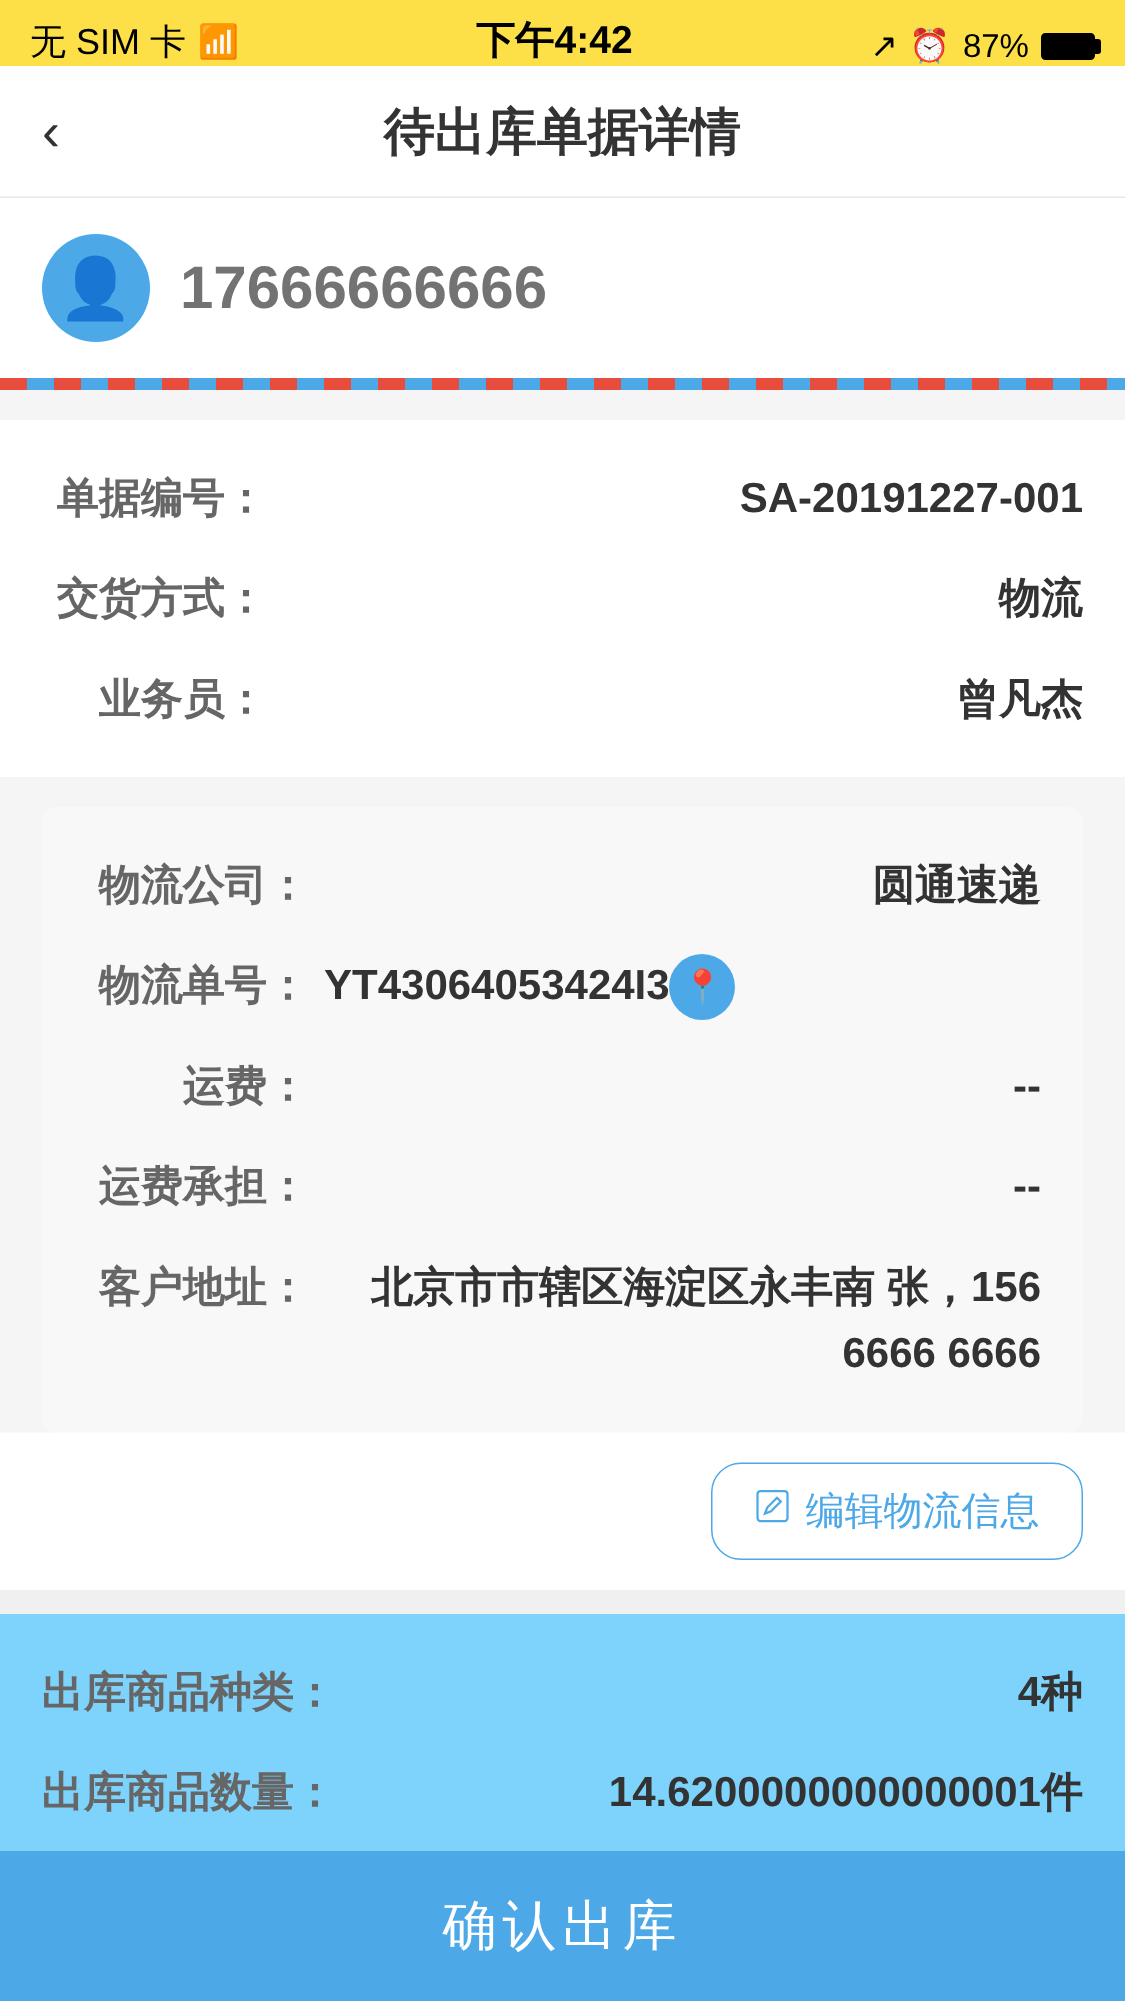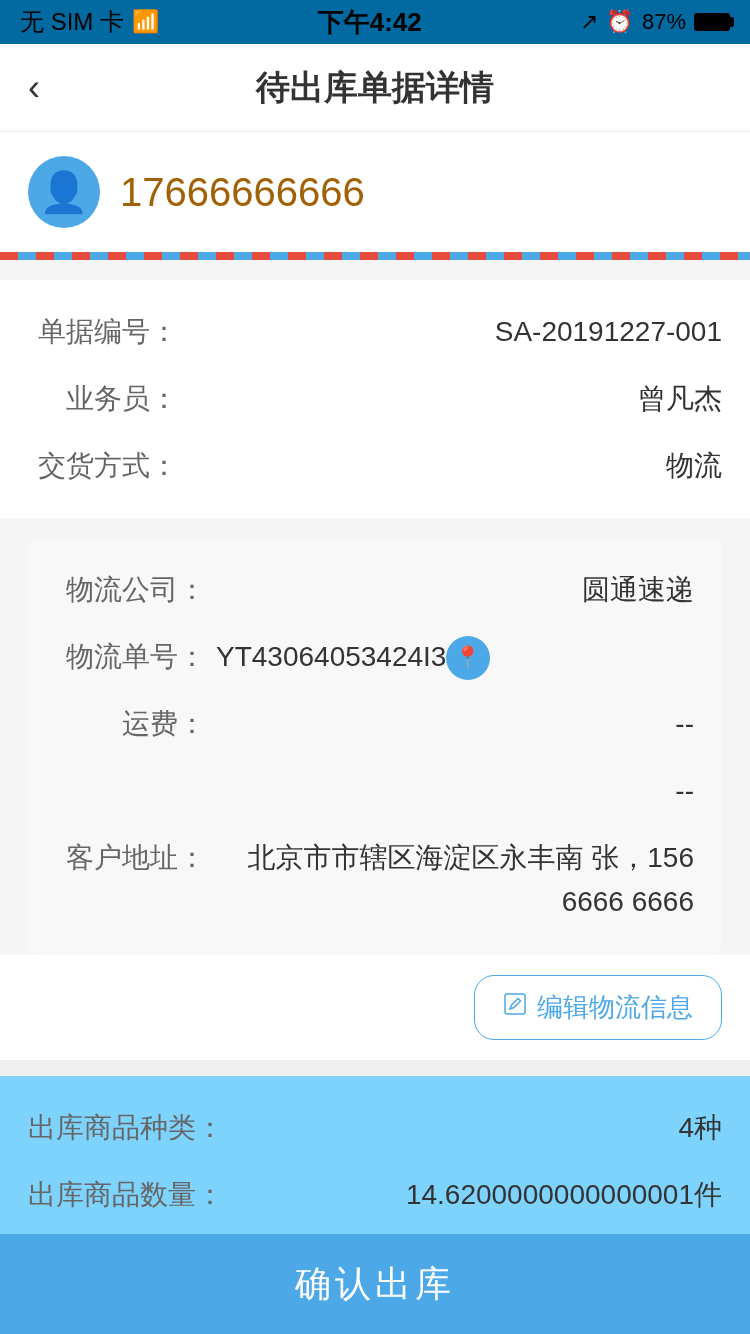--- a/index.html
+++ b/index.html
@@ -9,23 +9,23 @@
       min-height: 1334px;
       font-family: -apple-system, "PingFang SC", "Helvetica Neue", Arial, sans-serif;
       background: #f5f5f5;
       font-size: 28px;
       color: #333;
     }
 
     
     .status-bar {
       height: 44px;
-      background: #0369a1;
-      display: flex;
-      align-items: center;
+      background: #fde047;
+      display: flex;
+      align-items: flex-end;
       justify-content: space-between;
       padding: 0 20px;
       font-size: 24px;
       color: #000;
     }
     .status-left { display: flex; align-items: center; gap: 8px; }
     .status-right { display: flex; align-items: center; gap: 8px; font-size: 22px; }
     .wifi-icon { font-size: 22px; }
 
     
@@ -67,22 +67,22 @@
       background: #4da8e8;
       display: flex;
       align-items: center;
       justify-content: center;
       color: #fff;
       font-size: 40px;
       flex-shrink: 0;
     }
     .customer-phone {
       font-size: 40px;
-      font-weight: 400;
-      color: #a16207;
+      font-weight: 700;
+      color: #737373;
     }
 
     
     .dashed-divider {
       height: 8px;
       background: repeating-linear-gradient(
         90deg,
         #e74c3c 0px, #e74c3c 18px,
         #4da8e8 18px, #4da8e8 36px
       );
@@ -93,20 +93,21 @@
     .section-white {
       background: #fff;
       margin-top: 20px;
       padding: 30px 28px;
     }
     .info-row {
       display: flex;
       align-items: flex-start;
       margin-bottom: 22px;
       line-height: 1.6;
+      font-weight: bold;
     }
     .info-row:last-child { margin-bottom: 0; }
     .info-label {
       color: #666;
       font-size: 28px;
       white-space: nowrap;
       min-width: 160px;
       text-align: right;
       padding-right: 10px;
       flex-shrink: 0;
@@ -261,46 +262,47 @@
   </div>
 
   <div class="dashed-divider"></div>
 
   <div class="section-white">
     <div class="info-row">
       <span class="info-label">单据编号：</span>
       <span class="info-value">SA-20191227-001</span>
     </div>
     <div class="info-row">
+      <span class="info-label">交货方式：</span>
+      <span class="info-value">物流</span>
+    </div>
+    <div class="info-row">
       <span class="info-label">业务员：</span>
       <span class="info-value">曾凡杰</span>
-    </div>
-    <div class="info-row">
-      <span class="info-label">交货方式：</span>
-      <span class="info-value">物流</span>
     </div>
   </div>
 
   <div class="logistics-card">
     <div class="info-row">
       <span class="info-label">物流公司：</span>
       <span class="info-value">圆通速递</span>
     </div>
     <div class="info-row">
       <span class="info-label">物流单号：</span>
       <span class="info-value with-icon">
         <span>YT43064053424I3</span>
         <span class="location-icon">📍</span>
       </span>
     </div>
     <div class="info-row">
       <span class="info-label">运费：</span>
       <span class="info-value">--</span>
     </div>
     <div class="info-row">
+      <span class="info-label">运费承担：</span>
       <span class="info-value">--</span>
     </div>
     <div class="info-row">
       <span class="info-label">客户地址：</span>
       <span class="info-value">北京市市辖区海淀区永丰南  张，156 6666 6666</span>
     </div>
   </div>
 
   <div class="edit-btn-row">
     <button class="edit-btn">

